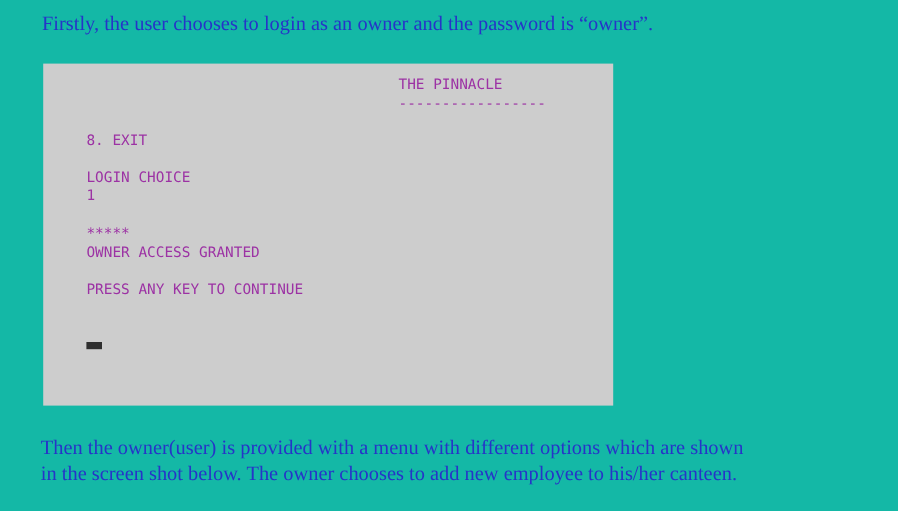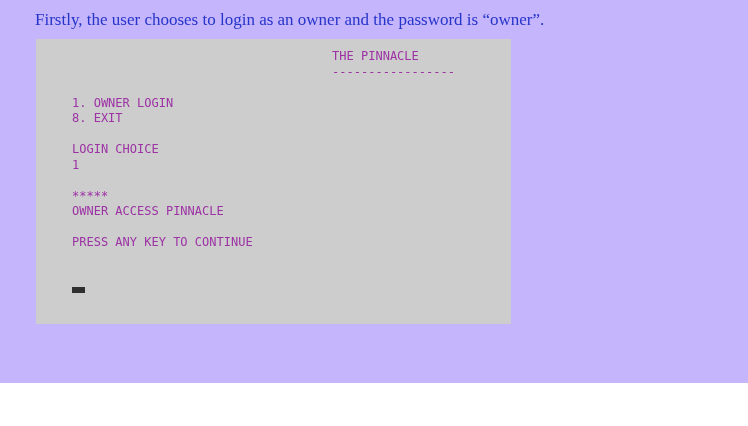--- a/index.html
+++ b/index.html
@@ -3,22 +3,22 @@
 <meta charset="utf-8">
 <style>
   html, body {
     margin: 0;
     padding: 0;
     background: #ffffff;
   }
   .page {
     position: relative;
     width: 748px;
-    height: 383px;
-    background: #c4b5fd;
+    height: 426px;
+    background: #14b8a6;
     overflow: hidden;
     font-family: "Liberation Serif", serif;
   }
   .doc-paragraph {
     position: absolute;
     color: #2634c8;
     font-size: 17px;
     font-family: "Liberation Serif", serif;
     white-space: nowrap;
   }
@@ -30,21 +30,21 @@
     left: 34px;
     top: 362px;
   }
   .outro-paragraph .doc-line {
     line-height: 22px;
     white-space: nowrap;
   }
   .terminal-box {
     position: absolute;
     left: 36px;
-    top: 39px;
+    top: 53px;
     width: 475px;
     height: 285px;
     background: #cdcdcd;
     box-sizing: border-box;
     padding: 10px 0 0 36px;
   }
   .console-line {
     font-family: "DejaVu Sans Mono", monospace;
     font-size: 12px;
     line-height: 15.5px;
@@ -67,29 +67,32 @@
 <body>
 
 <div class="page">
 
   <div class="doc-paragraph intro-paragraph">Firstly, the user chooses to login as an owner and the password is “owner”.</div>
 
   <div class="terminal-box">
     <div class="console-line">                                    THE PINNACLE</div>
     <div class="console-line">                                    -----------------</div>
     <div class="console-line"></div>
-    <div class="console-line">1. OWNER LOGIN</div>
     <div class="console-line">8. EXIT</div>
     <div class="console-line"></div>
     <div class="console-line">LOGIN CHOICE</div>
     <div class="console-line">1</div>
     <div class="console-line"></div>
     <div class="console-line">*****</div>
-    <div class="console-line">OWNER ACCESS PINNACLE</div>
+    <div class="console-line">OWNER ACCESS GRANTED</div>
     <div class="console-line"></div>
     <div class="console-line">PRESS ANY KEY TO CONTINUE</div>
     <div class="console-line cursor-line">
       <span class="console-cursor"></span>
     </div>
   </div>
 
+  <div class="doc-paragraph outro-paragraph">
+    <div class="doc-line">Then the owner(user) is provided with a menu with different options which are shown</div>
+    <div class="doc-line">in the screen shot below. The owner chooses to add new employee to his/her canteen.</div>
+  </div>
 
 </div>
 
 </body></html>

